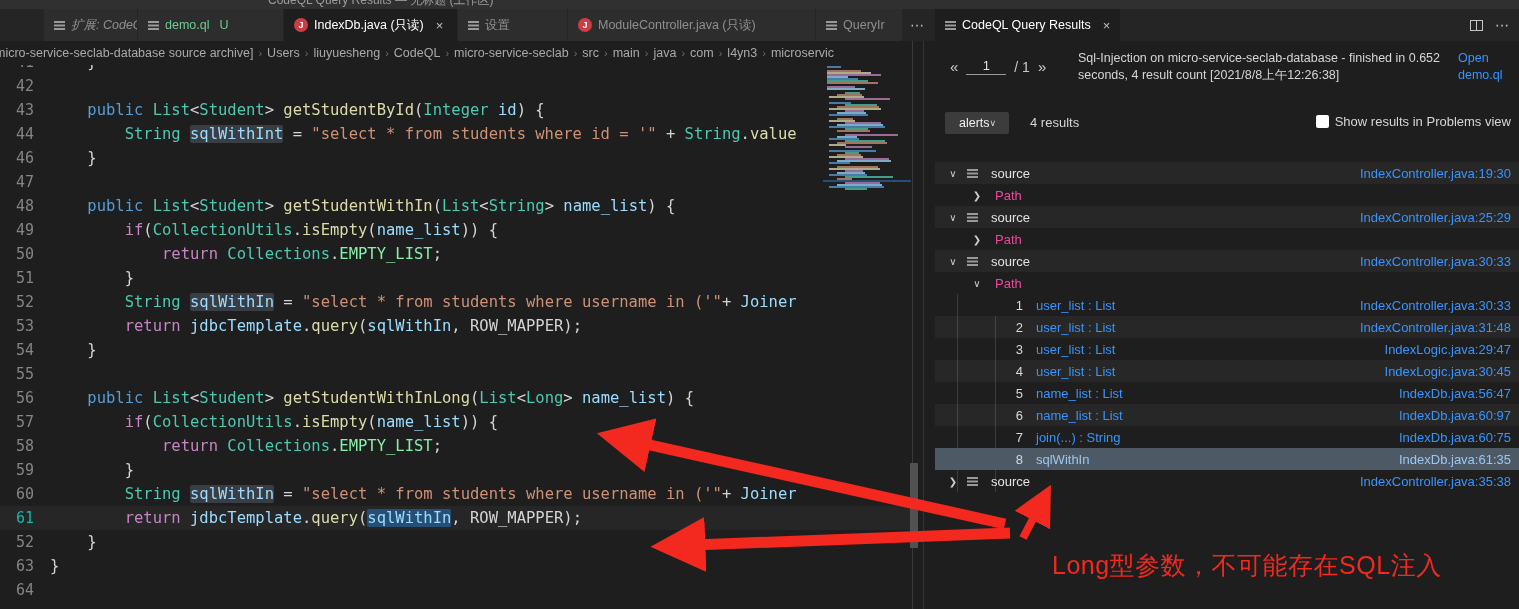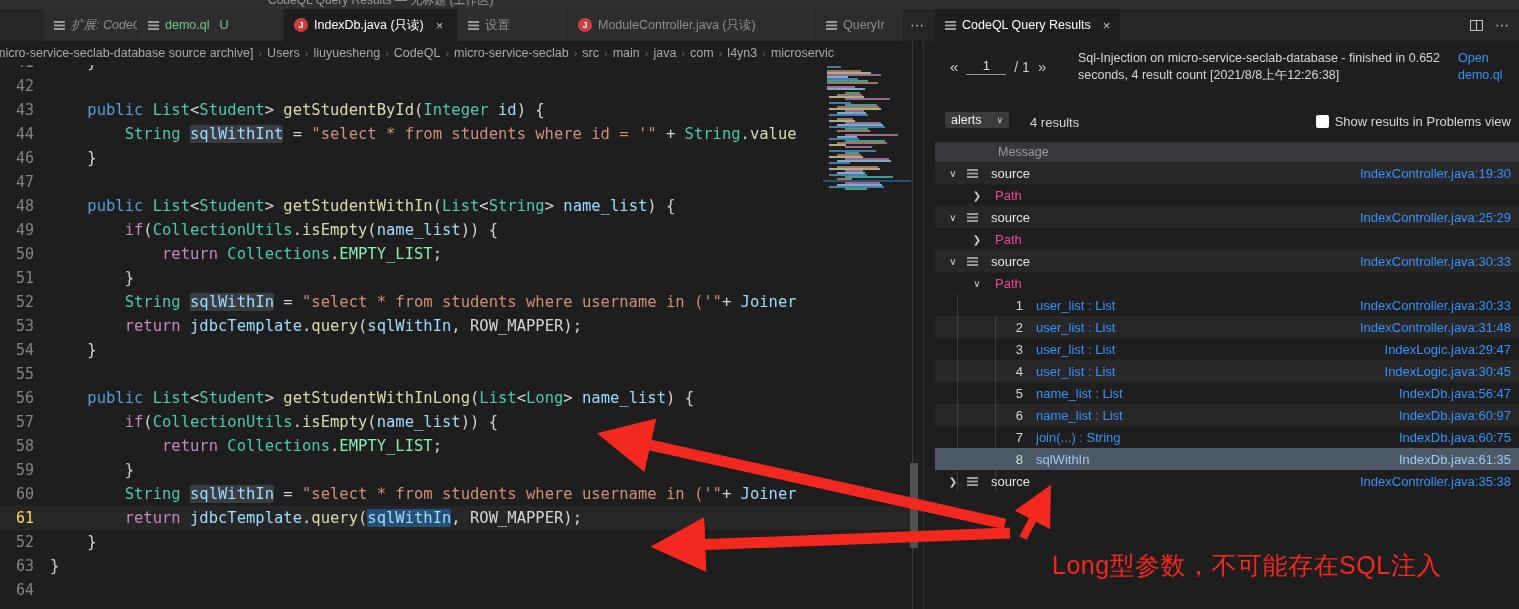--- a/index.html
+++ b/index.html
@@ -40,21 +40,21 @@
   #breadcrumb .crumb { margin-left:-5px; }
   #breadcrumb .crumb ~ .crumb { margin-left:0; }
   #breadcrumb .sep { color:#6e6e6e; margin:0 5px; font-size:11px; }
 
   
   #code-area { position:absolute; left:0; top:65px; width:912px; height:544px; overflow:hidden; background:#1e1e1e; }
   #code-lines { position:absolute; left:0; top:-15px; width:912px; }
   .cline { height:24px; display:flex; align-items:center; position:relative; }
   .cline.cur { background:rgba(255,255,255,0.04); }
   .cline .gut { width:34px; flex:none; text-align:right; color:#858585; font:15px "DejaVu Sans Mono", monospace; }
-  .cline.cur .gut { color:#fde047; }
+  .cline.cur .gut { color:#14b8a6; }
   .cline .src { flex:none; width:786px; overflow:hidden; white-space:pre; padding-left:16px;
         font:15.5px/24px "DejaVu Sans Mono", monospace; color:#d4d4d4; }
   .tk-k { color:#569cd6; } .tk-c { color:#c586c0; } .tk-t { color:#4ec9b0; }
   .tk-f { color:#dcdcaa; } .tk-v { color:#9cdcfe; } .tk-s { color:#ce9178; }
   .tk-p { color:#d4d4d4; } .tk-n { color:#86efac; } .tk-w { color:#d4d4d4; }
   .hl  { background:#3a3d41; border-radius:2px; }
   .sel { background:#264f78; border-radius:2px; }
 
   
   #minimap { position:absolute; left:823px; top:66px; width:88px; height:128px; background:#1e1e1e; overflow:hidden; }
@@ -64,22 +64,22 @@
   #scrollthumb { position:absolute; left:910px; top:463px; width:8px; height:85px; background:#515151; }
 
   
   #panel { position:absolute; left:935px; top:41px; width:584px; height:568px; background:#1e1e1e; color:#cccccc; }
   #pnav { position:absolute; left:15px; top:17px; display:flex; align-items:flex-end; gap:8px; font-size:14px; color:#c8c8c8; }
   #pnav .navarrow { font-size:15px; color:#cfcfcf; }
   #pnav .pageinput { width:40px; text-align:center; color:#e0e0e0; border-bottom:1px solid #9a9a9a; font-size:13px; padding-bottom:1px; }
   #qinfo { position:absolute; left:143px; top:9px; width:366px; font-size:12.5px; line-height:17px; color:#d6d6d6; }
   #openlink { position:absolute; left:523px; top:9px; width:56px; font-size:12.5px; line-height:17px; color:#3794ff; }
   #alertsrow { position:absolute; left:0; top:67px; width:584px; height:32px; }
-  #alertsel { position:absolute; left:10px; top:4px; width:64px; height:16px; background:#3c3c3c; color:#f0f0f0;
-        font-size:12.5px; display:flex; align-items:center; justify-content:space-between; padding:0 6px; border-radius:2px; }
+  #alertsel { position:absolute; left:10px; top:4px; width:64px; height:22px; background:#3c3c3c; color:#f0f0f0;
+        font-size:12.5px; display:flex; align-items:center; justify-content:space-between; padding:0 14px; border-radius:2px; }
   #alertsel .chev { font-size:9px; color:#d4d4d4; }
   #rescount { position:absolute; left:95px; top:7px; font-size:13px; color:#d6d6d6; }
   #probview { position:absolute; right:8px; top:6px; display:flex; align-items:center; gap:6px; font-size:13px; color:#d6d6d6; }
   #probview .cb { width:13px; height:13px; background:#ffffff; border-radius:2px; flex:none; }
 
   #thead { position:absolute; left:0; top:101px; width:584px; height:20px; background:#37373d;
         font-size:12.5px; color:#9d9d9d; display:flex; align-items:center; }
   #thead .hm { padding-left:63px; }
   #rows { position:absolute; left:0; top:121px; width:584px; }
   .prow { height:22px; display:flex; align-items:center; font-size:13px; position:relative; }
@@ -356,23 +356,20 @@
         <span>alerts</span>
         <span class="chev">∨</span>
       </div>
       <span id="rescount">4 results</span>
       <div id="probview">
         <span class="cb"></span>
         <span>Show results in Problems view</span>
       </div>
     </div>
 
-    <div id="thead">
-      <span class="hm">Message</span>
-    </div>
     <div id="rows">
       <div class="guide" style="left:22px; top:132px; height:198px;"></div>
       <div class="guide" style="left:60px; top:154px; height:176px;"></div>
     <div class="prow striped">
           <span class="chev" style="margin-left:13px">∨</span>
           <span class="listicon licon"></span>
           <span class="rlabel">source</span>
           <span class="loc">IndexController.java:19:30</span>
         </div>
         <div class="prow">

